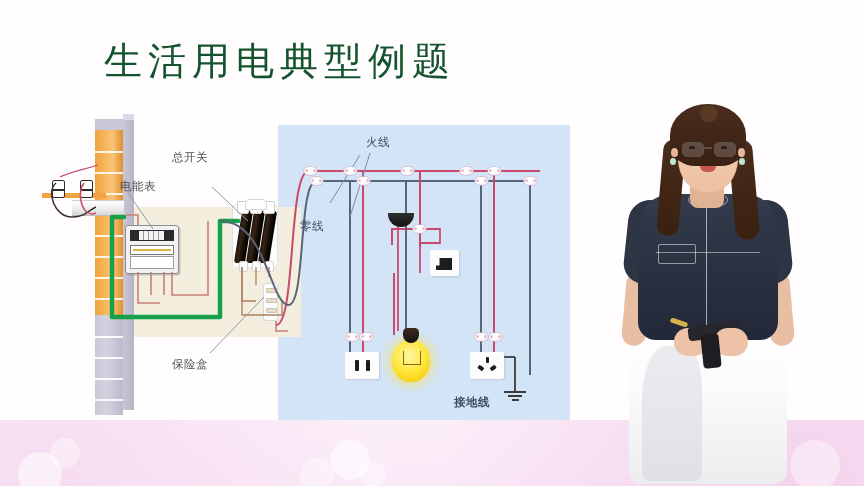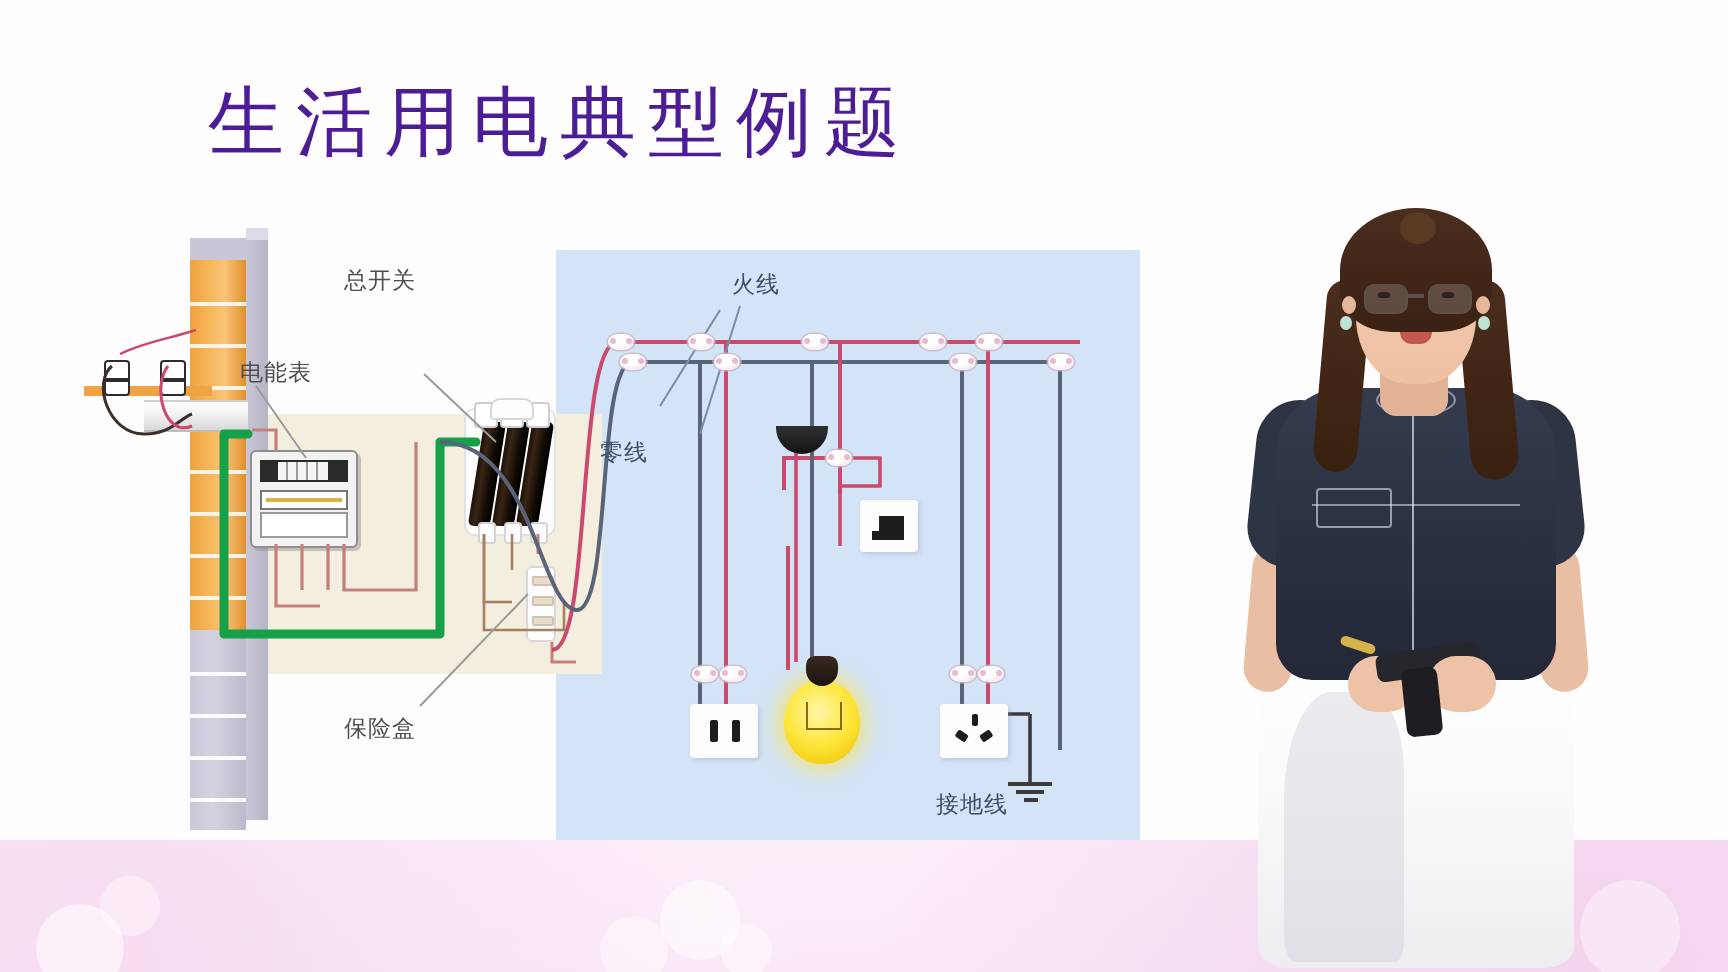--- a/index.html
+++ b/index.html
@@ -24,21 +24,21 @@
 
   
   .card{position:absolute;left:0;top:0;width:864px;height:420px;background:#fffdfe;}
   .card-fade{position:absolute;left:0;top:360px;width:864px;height:62px;
     background:linear-gradient(180deg,rgba(255,253,254,1) 0%,rgba(255,253,254,.55) 55%,rgba(255,253,254,0) 100%);}
 
   
   .title{
     position:absolute;left:104px;top:36px;
     font-family:"DejaVu Serif","Liberation Serif",serif;
-    font-size:38px;letter-spacing:6px;color:#4c1d95;white-space:nowrap;
+    font-size:38px;letter-spacing:6px;color:#14532d;white-space:nowrap;
     font-weight:500;
   }
 
   
   .diagram{position:absolute;left:20px;top:125px;width:540px;height:300px;}
 
   
   .panel-blue{position:absolute;left:258px;top:0px;width:292px;height:295px;background:#d3e4f7;}
   .panel-beige{position:absolute;left:85px;top:82px;width:196px;height:130px;background:#f3eedd;}
 
@@ -341,25 +341,25 @@
         <div class="pN"></div>
     </div>
 
     <div class="earth" style="position:absolute;left:484px;top:266px;width:24px;height:12px;">
       <b style="left:0;top:0;width:22px;height:2px;"></b>
       <b style="left:4px;top:4px;width:14px;height:1.6px;"></b>
       <b style="left:8px;top:8px;width:7px;height:1.6px;"></b>
     </div>
 
     <div class="lab" style="left:100px;top:54px;">电能表</div>
-    <div class="lab" style="left:152px;top:8px;">总开关</div>
+    <div class="lab" style="left:152px;top:25px;">总开关</div>
     <div class="lab" style="left:152px;top:232px;">保险盒</div>
     <div class="lab blue" style="left:346px;top:10px;">火线</div>
     <div class="lab blue" style="left:280px;top:94px;">零线</div>
-    <div class="lab blue" style="left:448px;top:270px;">接地线</div>
+    <div class="lab blue" style="left:434px;top:270px;font-weight:bold;">接地线</div>
   </div>
 
   <div class="person">
     <div class="p-skirt"></div>
     <div class="p-skirt-sh"></div>
     <div class="p-armL"></div>
     <div class="p-armR"></div>
     <div class="p-shoulderL"></div>
     <div class="p-shoulderR"></div>
     <div class="p-torso"></div>

